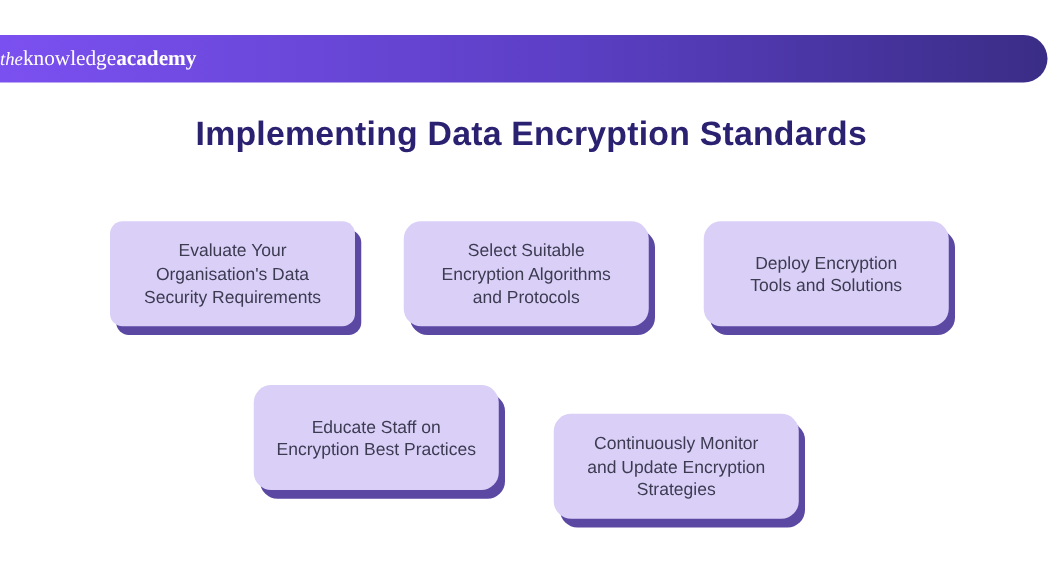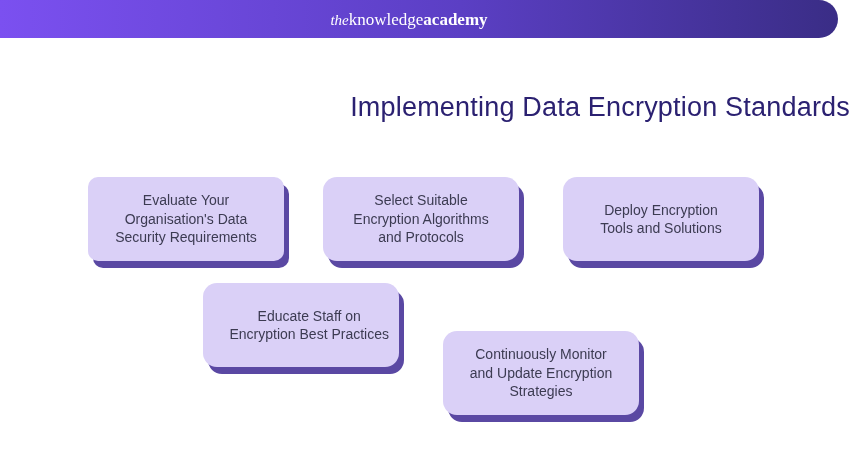--- a/index.html
+++ b/index.html
@@ -7,49 +7,49 @@
     width: 850px; height: 450px;
     background: #ffffff;
     font-family: "Liberation Sans", sans-serif;
     overflow: hidden;
   }
   .stage { position: relative; width: 850px; height: 450px; }
 
   
   .header-bar {
     position: absolute;
-    left: 0; top: 0;
+    left: 0; top: 28px;
     width: 838px; height: 38px;
     background: linear-gradient(90deg, #7b50f0 0%, #5b3fc4 55%, #3a2d86 100%);
     border-radius: 0 19px 19px 0;
     display: flex;
     align-items: center;
-    justify-content: center;
+    justify-content: flex-start;
     padding-right: 20px;
     box-sizing: border-box;
   }
   .logo {
     font-family: "Liberation Serif", serif;
     color: #ffffff;
     font-size: 17px;
     white-space: nowrap;
     line-height: 1;
   }
   .logo .the { font-style: italic; font-weight: 400; font-size: 15px; }
   .logo .knowledge { font-weight: 400; }
   .logo .academy { font-weight: 700; }
 
   
   .page-title {
     position: absolute;
     left: 0; top: 92px;
     width: 850px;
-    text-align: right;
+    text-align: center;
     font-size: 27px;
-    font-weight: 400;
+    font-weight: 700;
     color: #2b2171;
     letter-spacing: 0.2px;
   }
 
   
   .card {
     position: absolute;
     width: 196px; height: 84px;
     background: #dad0f7;
     border-radius: 14px;
@@ -63,21 +63,21 @@
   }
   .card .card-label {
     font-size: 14px;
     line-height: 1.32;
     color: #3c3b52;
     white-space: pre-line;
   }
   .card-1 { left: 88px;  top: 177px; border-radius: 10px; }
   .card-2 { left: 323px; top: 177px; }
   .card-3 { left: 563px; top: 177px; }
-  .card-4 { left: 203px; top: 283px; justify-content: flex-end; }
+  .card-4 { left: 203px; top: 308px; }
   .card-5 { left: 443px; top: 292px; margin-top: 39px; }
 </style>
 </head>
 <body>
 
 <div class="stage">
 
   <div class="header-bar">
     <div class="logo">
       <span class="the">the</span><span class="knowledge">knowledge</span><span class="academy">academy</span>

